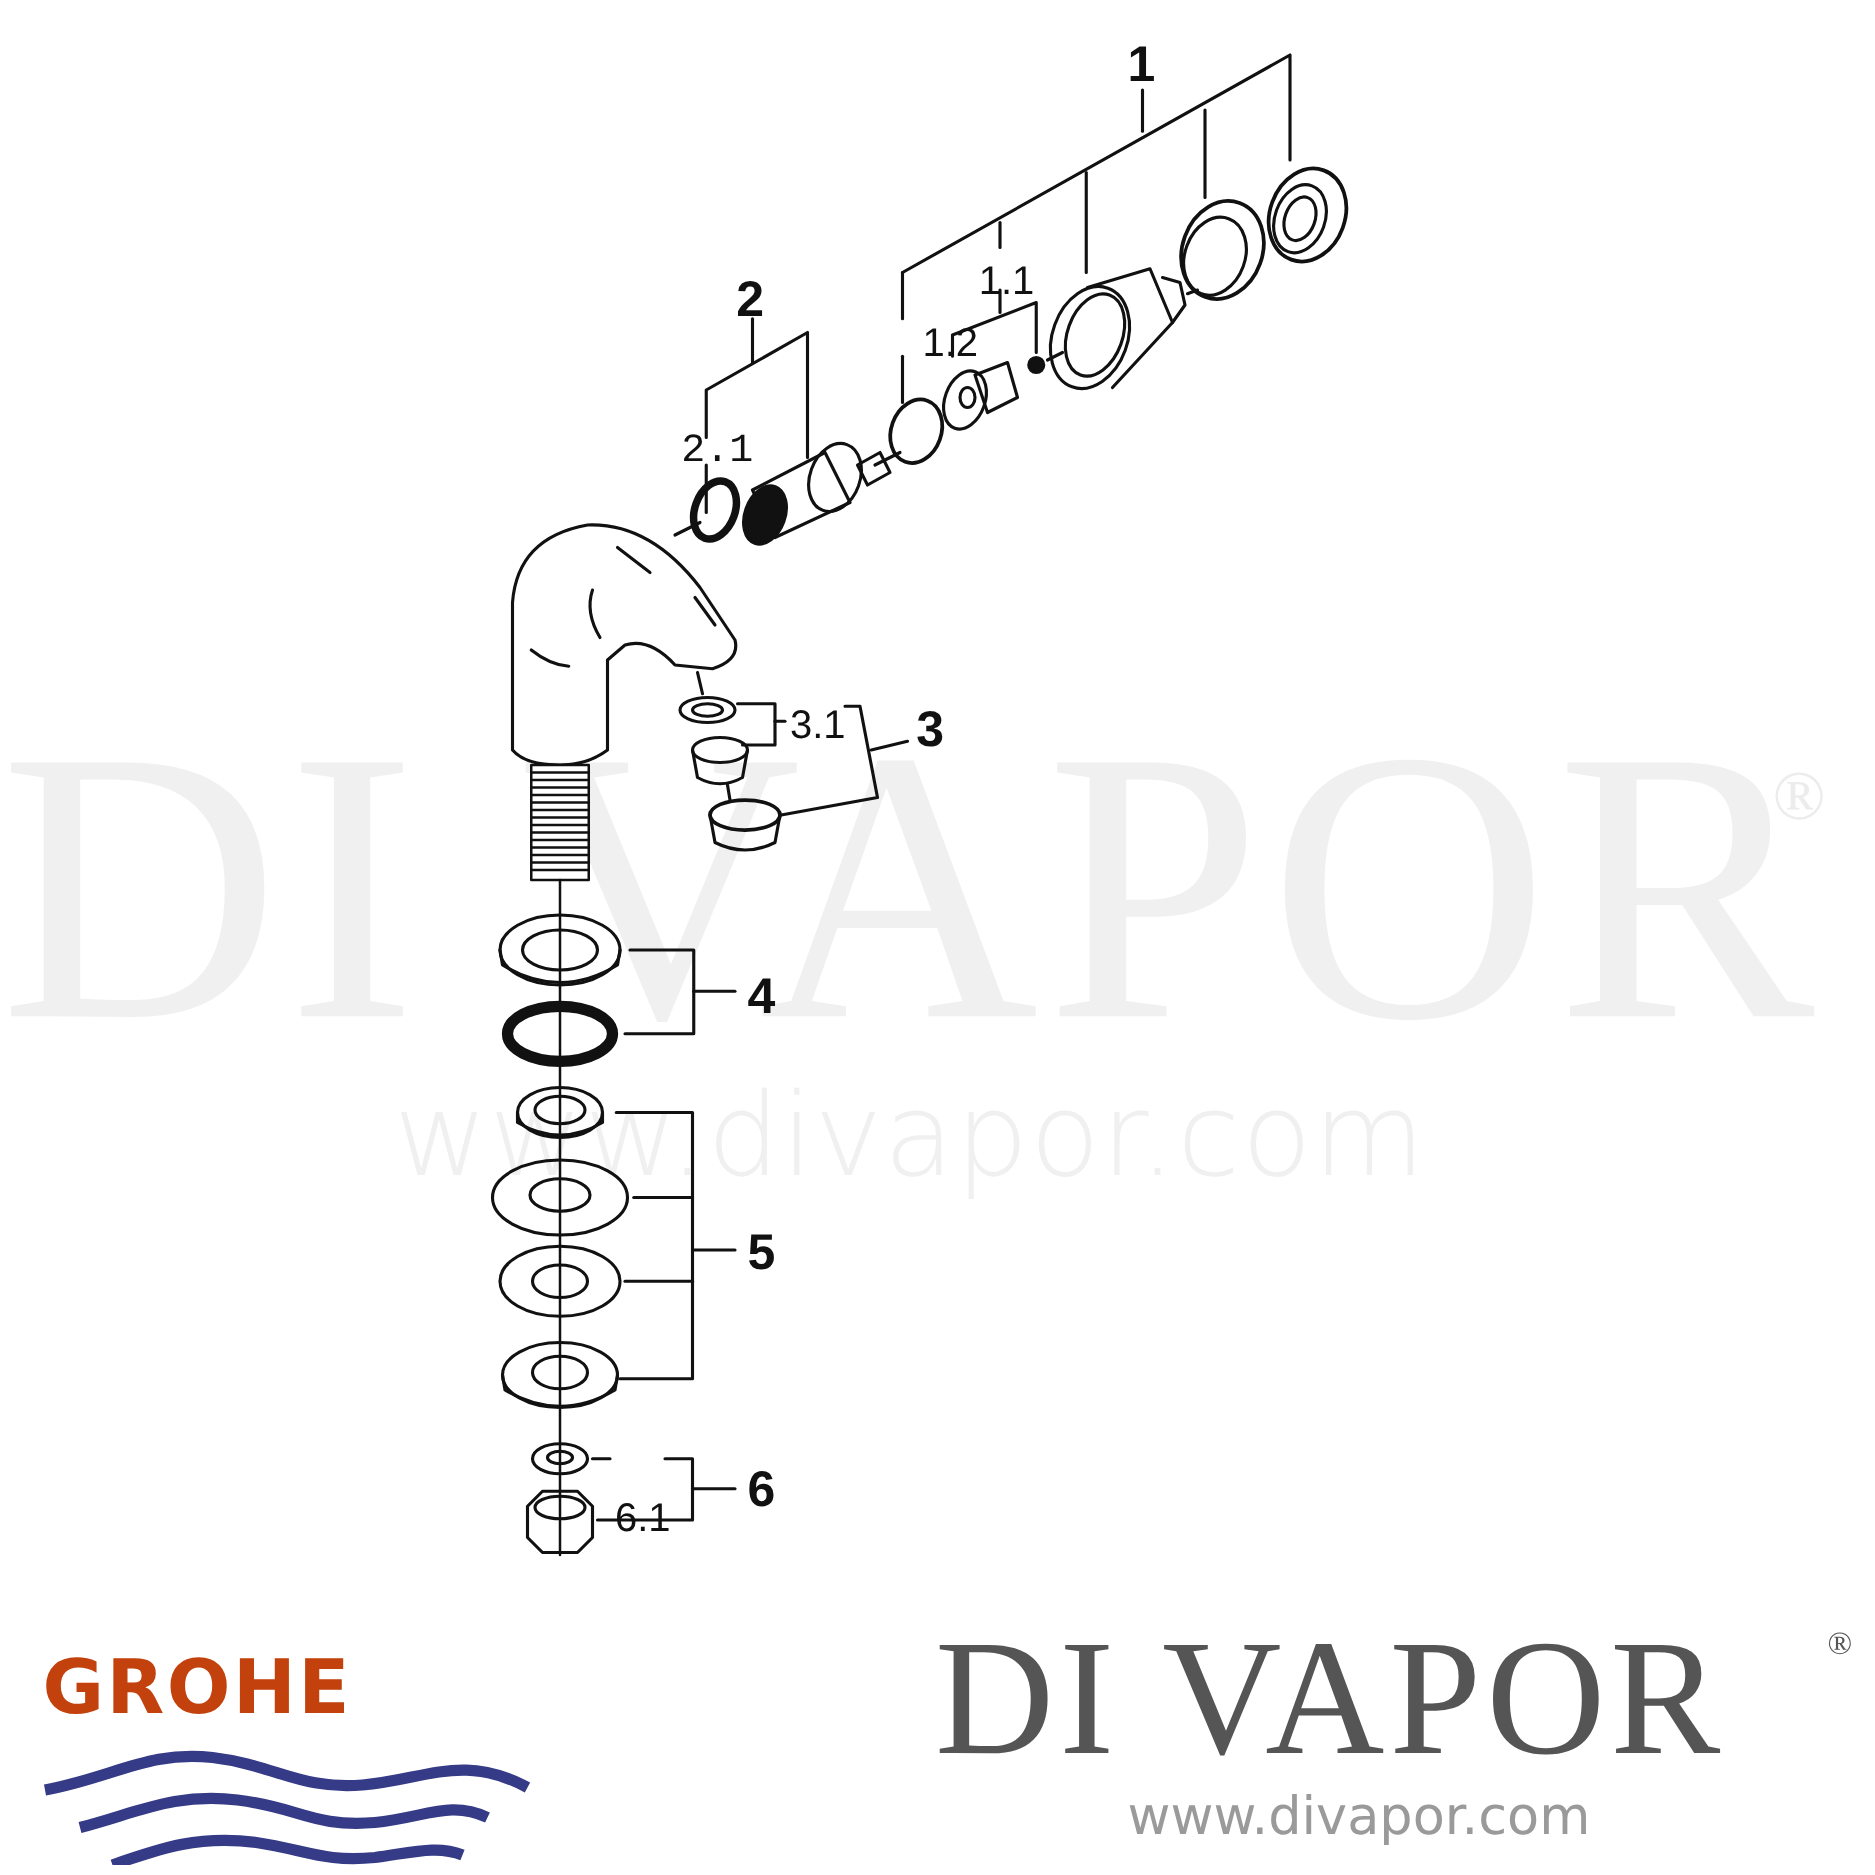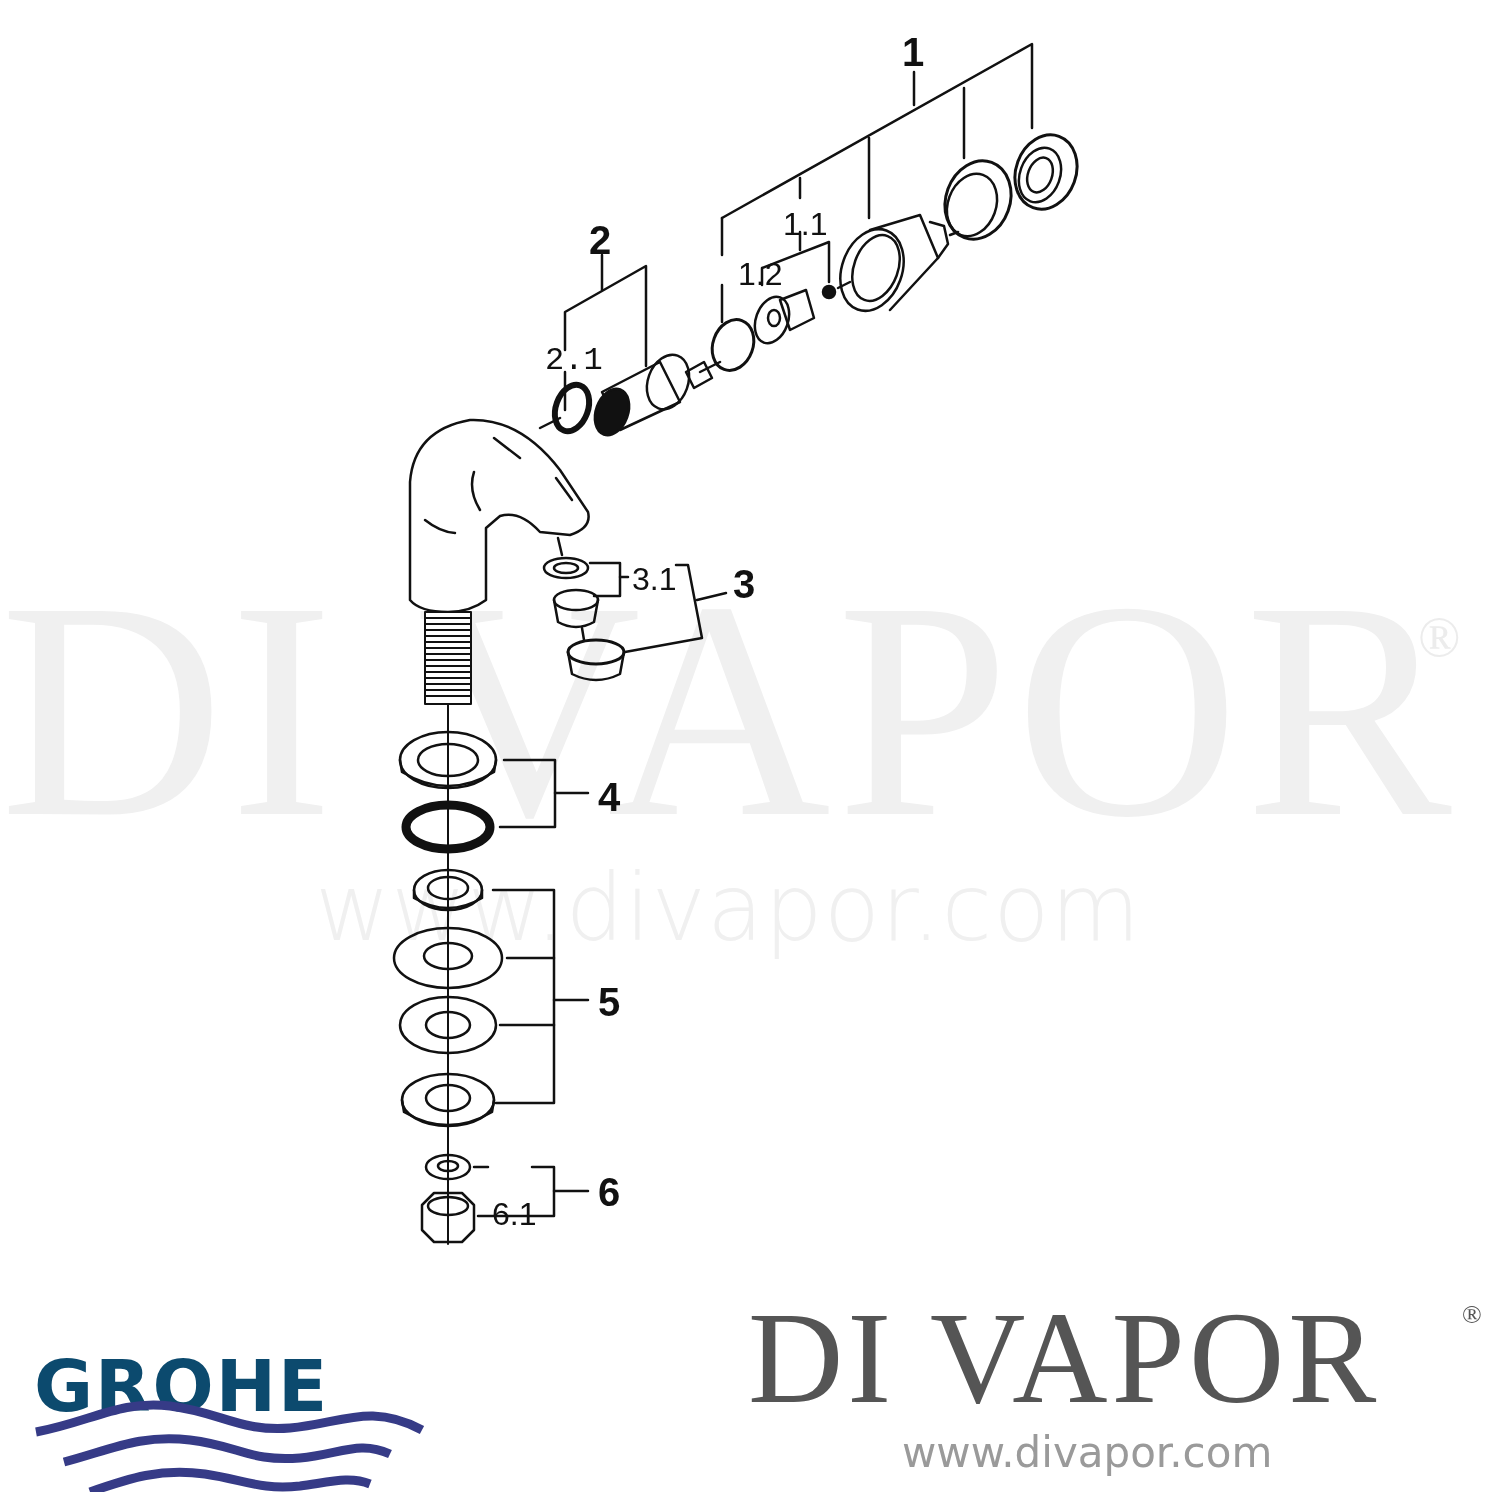--- a/index.html
+++ b/index.html
@@ -4,21 +4,21 @@
 <style>
   html, body { margin:0; padding:0; background:#ffffff; }
   body { width:1500px; height:1500px; position:relative; overflow:hidden; font-family:"Liberation Sans", sans-serif; }
   .wm-big { position:absolute; left:0; top:560px; width:1500px; height:300px; font-family:"Liberation Serif", serif; font-size:310px; color:#f0f0f0; letter-spacing:6px; white-space:nowrap; line-height:300px; }
   .wm-reg { position:absolute; left:1418px; top:605px; font-family:"Liberation Serif", serif; font-size:56px; color:#ececec; }
   .wm-url { position:absolute; left:315px; top:855px; font-family:"DejaVu Sans", sans-serif; font-size:92px; font-weight:200; color:#f0f0f0; letter-spacing:1px; white-space:nowrap; }
   svg.diagram { position:absolute; left:0; top:0; }
   .lbl { position:absolute; font-family:"Liberation Sans", sans-serif; color:#111; font-weight:bold; white-space:nowrap; }
   .lbl.big { font-size:40px; }
   .lbl.small { font-size:32px; font-weight:normal; }
-  .grohe-text { position:absolute; left:34px; top:1340px; font-family:"DejaVu Sans", sans-serif; font-weight:bold; font-size:72px; color:#0c4a6e; letter-spacing:2px; line-height:92px; }
+  .grohe-text { position:absolute; left:34px; top:1304px; font-family:"DejaVu Sans", sans-serif; font-weight:bold; font-size:60px; color:#c2410c; letter-spacing:2px; line-height:92px; }
   .dv-title { position:absolute; left:748px; top:1292px; font-family:"Liberation Serif", serif; font-size:132px; color:#555555; letter-spacing:4px; line-height:132px; white-space:nowrap; }
   .dv-reg { position:absolute; left:1462px; top:1300px; font-family:"Liberation Serif", serif; font-size:26px; color:#555; }
   .dv-url { position:absolute; left:902px; top:1428px; font-family:"DejaVu Sans", sans-serif; font-size:42px; color:#9a9a9a; white-space:nowrap; }
 </style>
 </head>
 <body>
 
 <div class="wm-big">DI VAPOR</div>
 <div class="wm-reg">®</div>
 <div class="wm-url">www.divapor.com</div>

